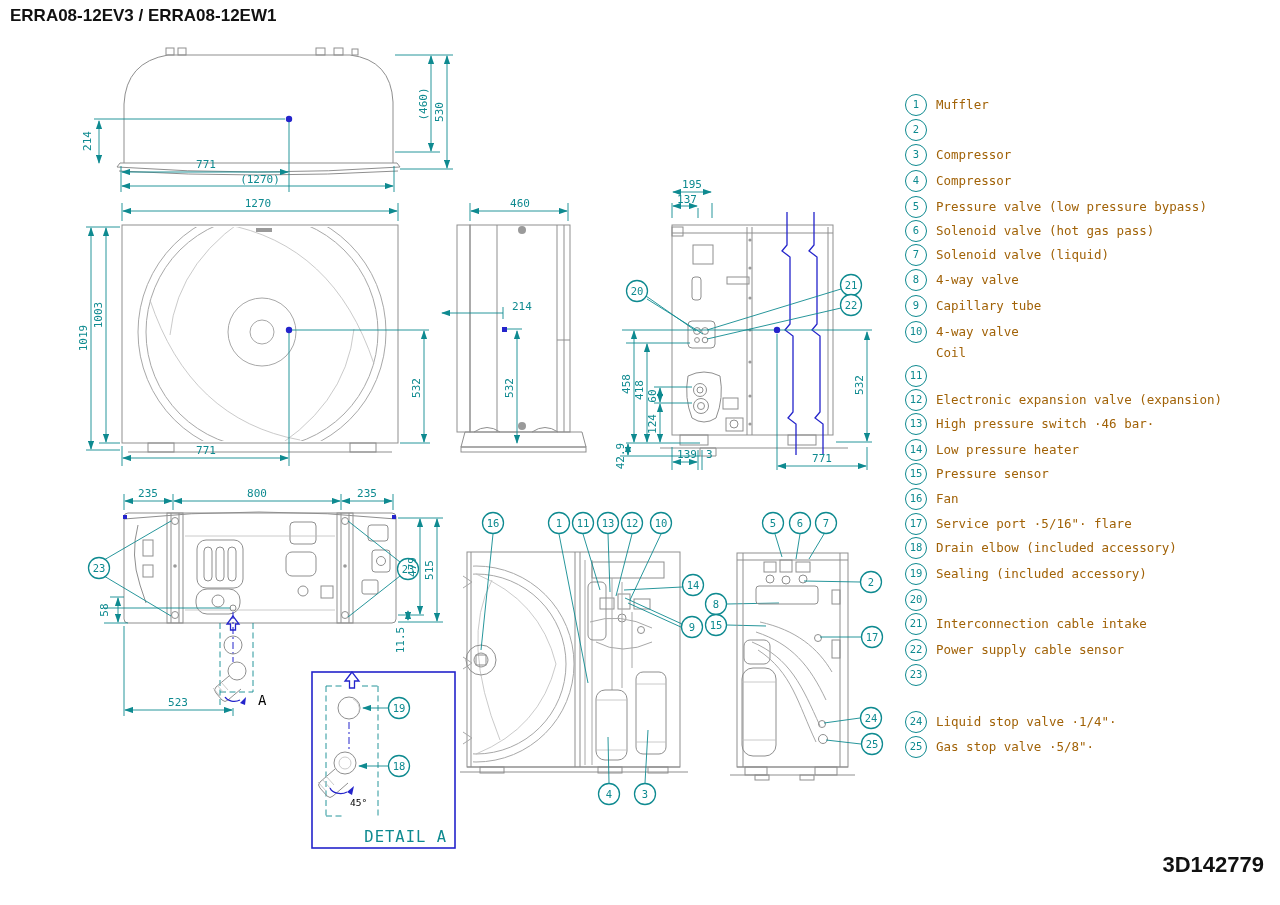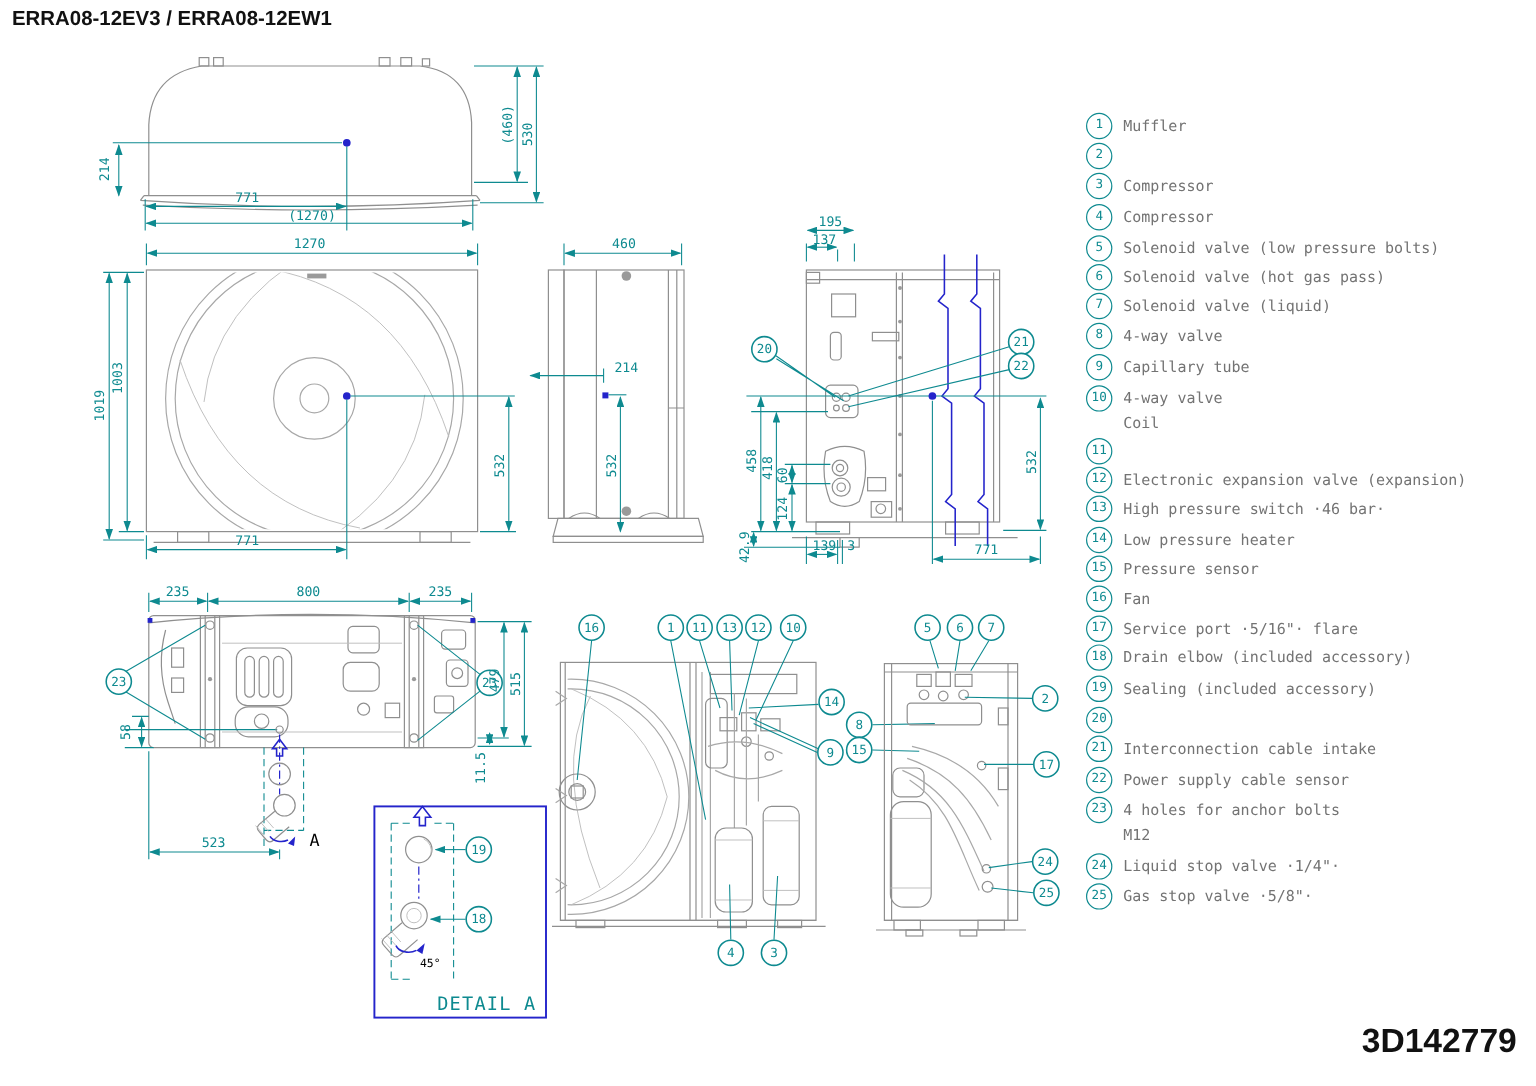--- a/index.html
+++ b/index.html
@@ -2,28 +2,28 @@
 <html style="--teal: #0e8a90; --blue: #2424cb; --gray: #8f8f8f; --ink: #111111;"><head>
 <meta charset="utf-8">
 <style>
   :root{ --teal:#0e8a90; --blue:#2424cb; --gray:#8f8f8f; --ink:#111; }
   html,body{margin:0;padding:0;background:#fff;}
   #page{position:relative;width:1280px;height:905px;background:#fff;overflow:hidden;
         font-family:"DejaVu Sans Mono",monospace;}
   .title{position:absolute;left:10px;top:6px;font-family:"Liberation Sans",sans-serif;
          font-weight:bold;font-size:17px;color:var(--ink);letter-spacing:0px;}
   .drawnum{position:absolute;right:16px;top:852px;font-family:"Liberation Sans",sans-serif;
-         font-weight:bold;font-size:28px;color:var(--ink);}
+         font-weight:bold;font-size:22px;color:var(--ink);}
   .legend{position:absolute;left:903px;top:0;width:377px;height:905px;}
   .lrow{position:absolute;left:2px;display:flex;align-items:flex-start;gap:9px;}
   .lcirc{width:22px;height:22px;box-sizing:border-box;border:1.4px solid var(--teal);
          border-radius:50%;color:var(--teal);font-size:10.5px;line-height:19px;
          text-align:center;flex:0 0 auto;background:#fff;}
   .ltext{display:flex;flex-direction:column;}
-  .llabel{font-size:12.5px;color:#737373;line-height:21px;white-space:pre;}
+  .llabel{font-size:12.5px;color:#a16207;line-height:21px;white-space:pre;}
   
   .gl{stroke:var(--gray);fill:none;stroke-width:1;}
   .gl2{stroke:#a8a8a8;fill:none;stroke-width:1;}
   .gl3{stroke:#bdbdbd;fill:none;stroke-width:0.8;}
   .glf{fill:#9a9a9a;stroke:none;}
   .tl{stroke:var(--teal);fill:none;stroke-width:0.9;}
   .tdash{stroke:var(--teal);fill:none;stroke-width:0.9;stroke-dasharray:6 3.5;}
   .tt{fill:var(--teal);font-size:11px;font-family:"DejaVu Sans Mono",monospace;}
   .ttm{fill:var(--teal);font-size:11px;text-anchor:middle;font-family:"DejaVu Sans Mono",monospace;}
   .ct{fill:var(--teal);font-size:10.5px;text-anchor:middle;font-family:"DejaVu Sans Mono",monospace;}
@@ -451,21 +451,21 @@
       </div>
     <div class="lrow" style="top:170px">
         <span class="lcirc">4</span>
         <span class="ltext">
           <span class="llabel">Compressor</span>
         </span>
       </div>
     <div class="lrow" style="top:196px">
         <span class="lcirc">5</span>
         <span class="ltext">
-          <span class="llabel">Solenoid valve (low pressure bolts)</span>
+          <span class="llabel">Pressure valve (low pressure bypass)</span>
         </span>
       </div>
     <div class="lrow" style="top:220px">
         <span class="lcirc">6</span>
         <span class="ltext">
           <span class="llabel">Solenoid valve (hot gas pass)</span>
         </span>
       </div>
     <div class="lrow" style="top:244px">
         <span class="lcirc">7</span>
@@ -553,24 +553,20 @@
         </span>
       </div>
     <div class="lrow" style="top:639px">
         <span class="lcirc">22</span>
         <span class="ltext">
           <span class="llabel">Power supply cable sensor</span>
         </span>
       </div>
     <div class="lrow" style="top:664px">
         <span class="lcirc">23</span>
-        <span class="ltext">
-          <span class="llabel">4 holes for anchor bolts</span>
-          <span class="llabel">M12</span>
-        </span>
       </div>
     <div class="lrow" style="top:711px">
         <span class="lcirc">24</span>
         <span class="ltext">
           <span class="llabel">Liquid stop valve ·1/4"·</span>
         </span>
       </div>
     <div class="lrow" style="top:736px">
         <span class="lcirc">25</span>
         <span class="ltext">

